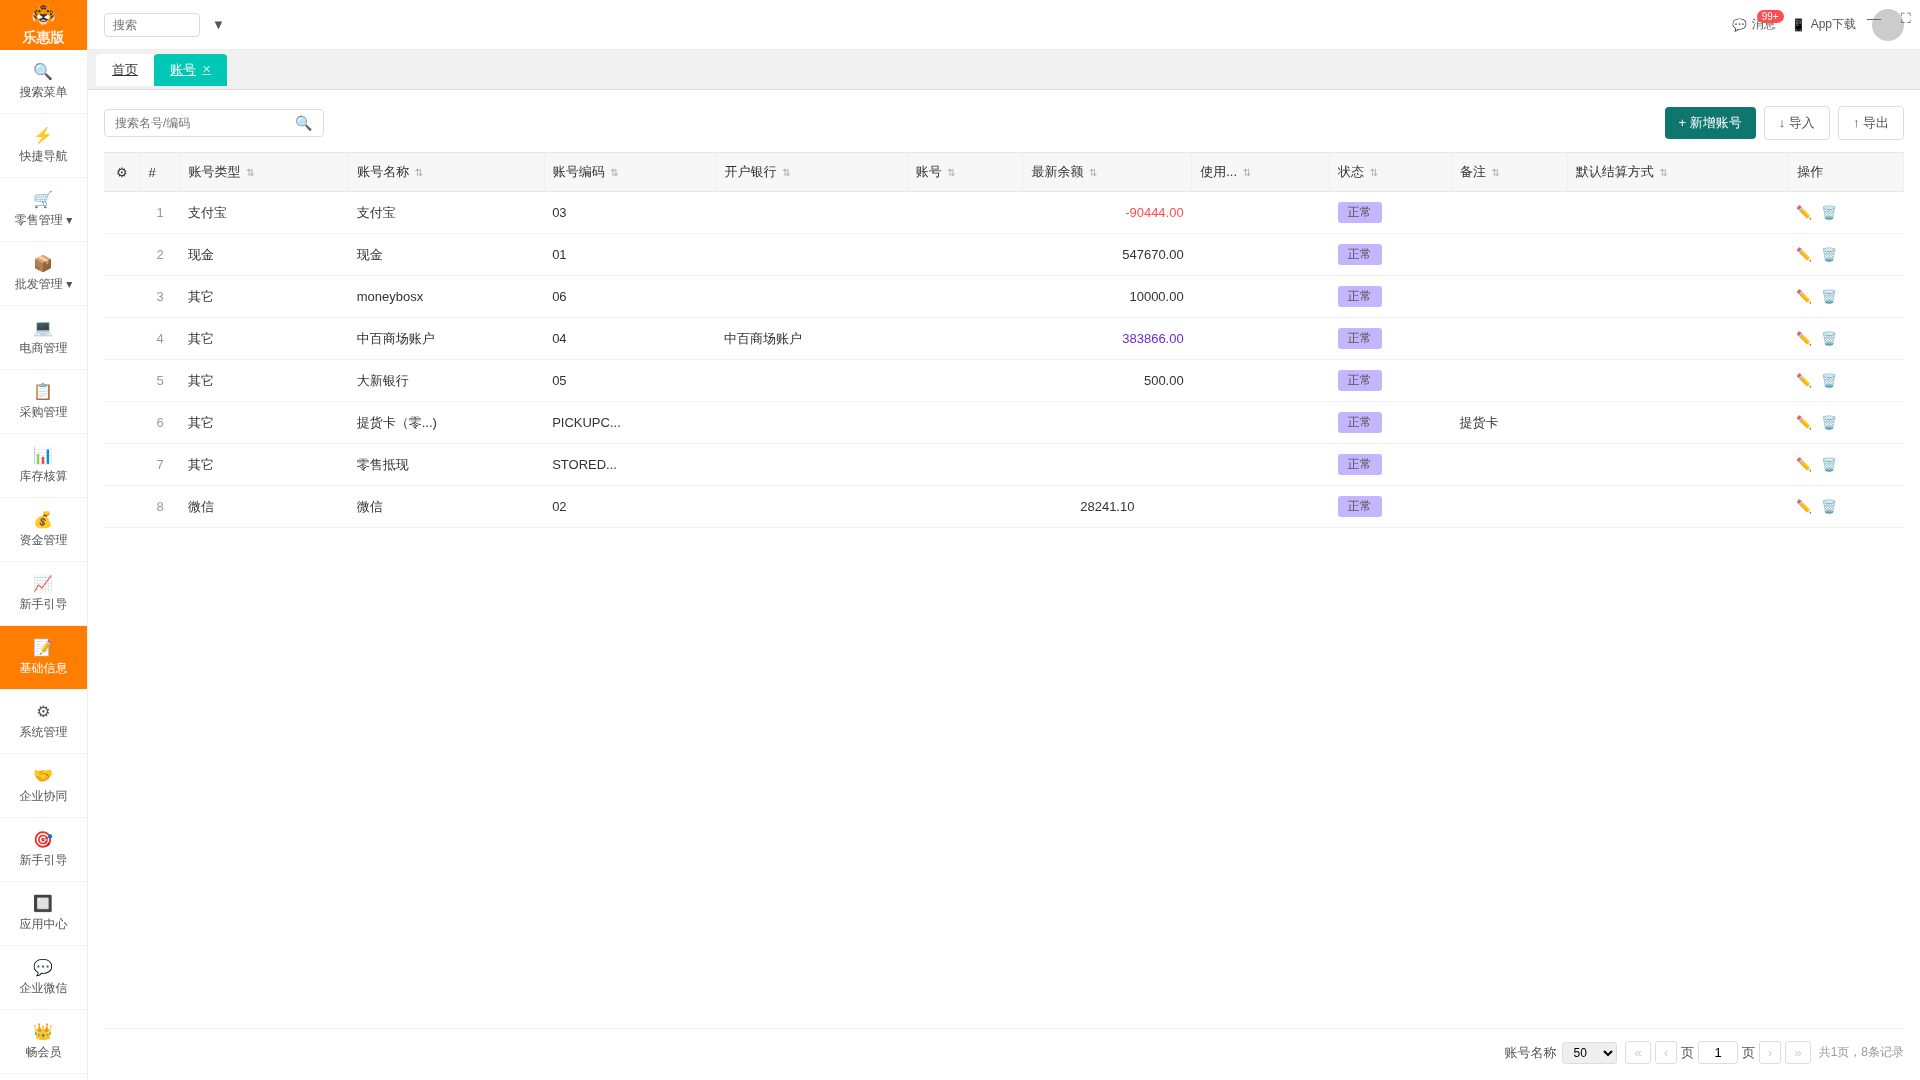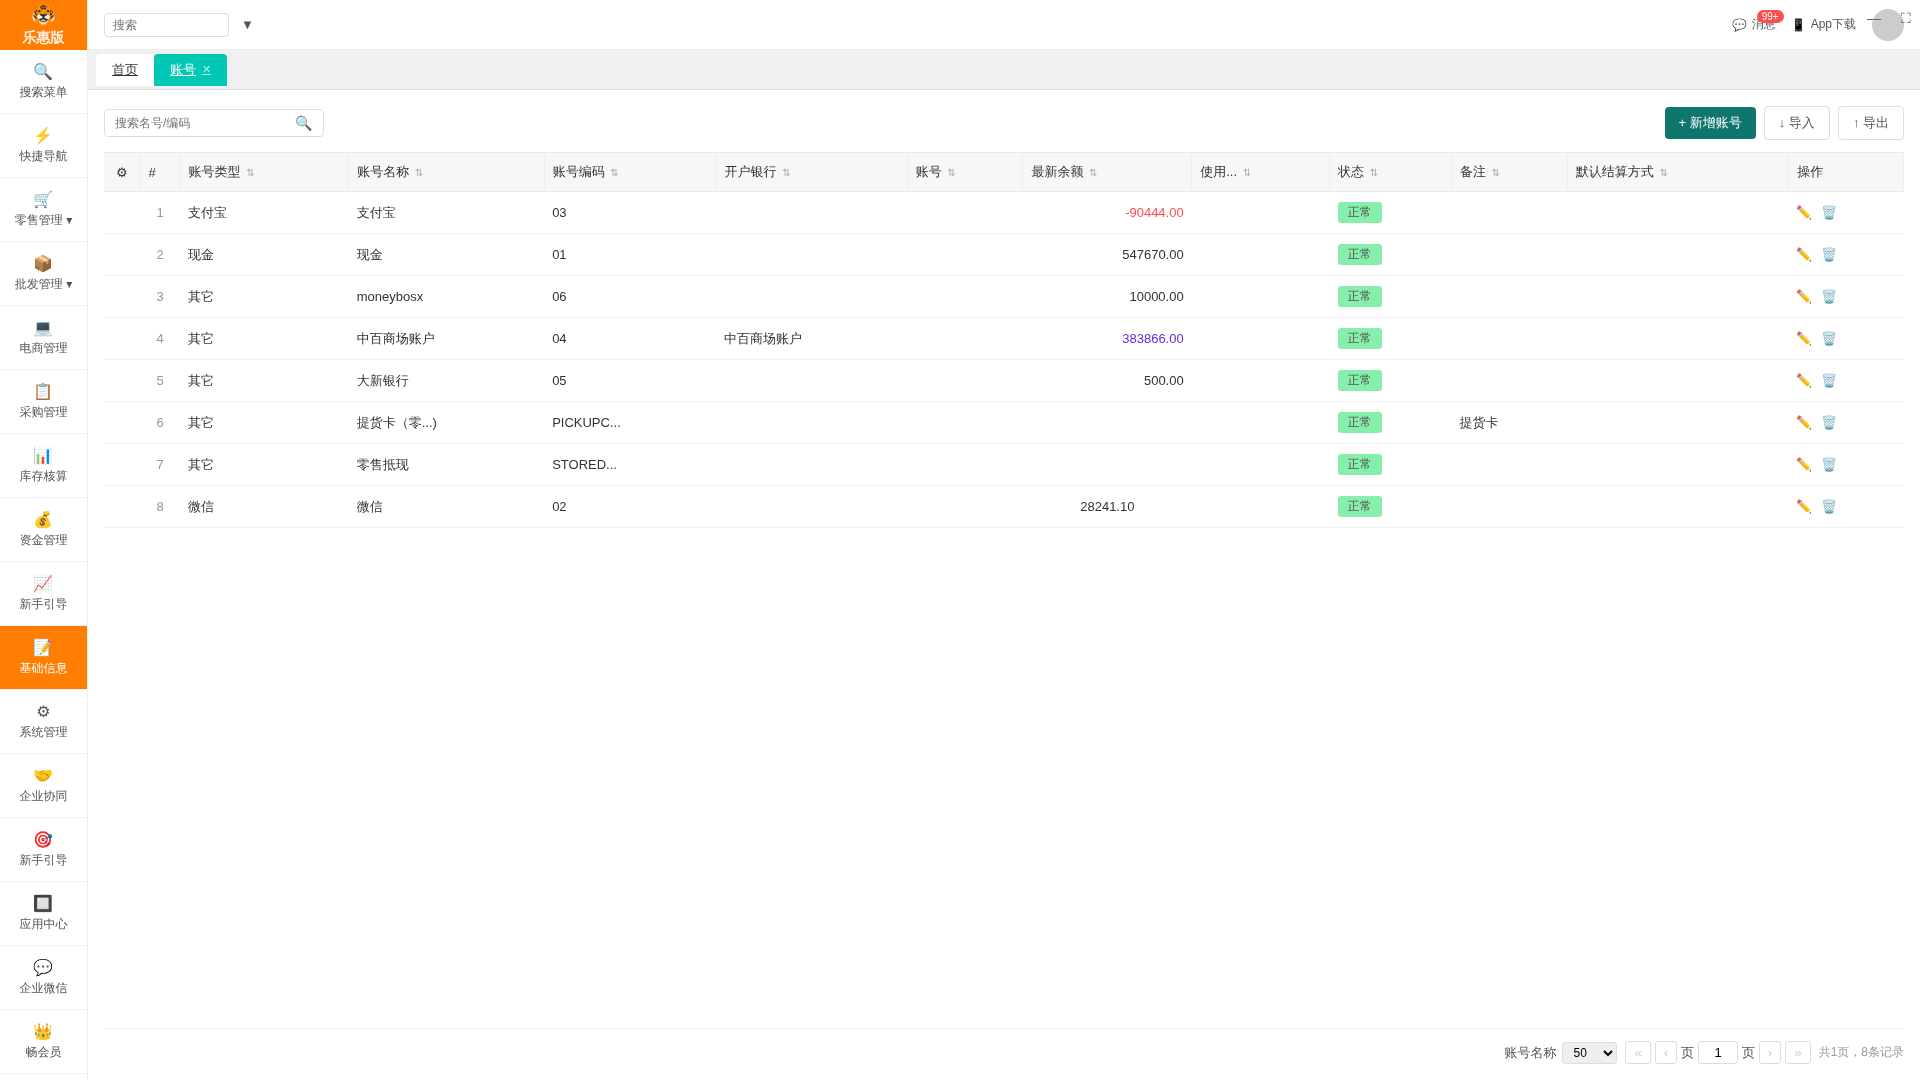--- a/index.html
+++ b/index.html
@@ -69,21 +69,21 @@
       display: flex;
       align-items: center;
       gap: 12px;
     }
     .topbar-search {
       display: flex;
       align-items: center;
       border: 1px solid #ddd;
       border-radius: 4px;
       padding: 4px 8px;
-      width: 125px;
+      width: 96px;
     }
     .topbar-search input {
       border: none;
       outline: none;
       font-size: 12px;
       width: 80px;
     }
     .topbar-dropdown {
       display: flex;
       align-items: center;
@@ -270,21 +270,21 @@
     }
     .status-badge {
       display: inline-block;
       padding: 2px 10px;
       border-radius: 3px;
       background: #f0f0f0;
       color: #555;
       font-size: 12px;
     }
     .status-normal {
-      background: #86efac;
+      background: #c4b5fd;
       color: #555;
       text-align: right;
     }
     .row-num {
       color: #999;
       text-align: center;
     }
     .col-gear {
       width: 36px;
       text-align: center;

